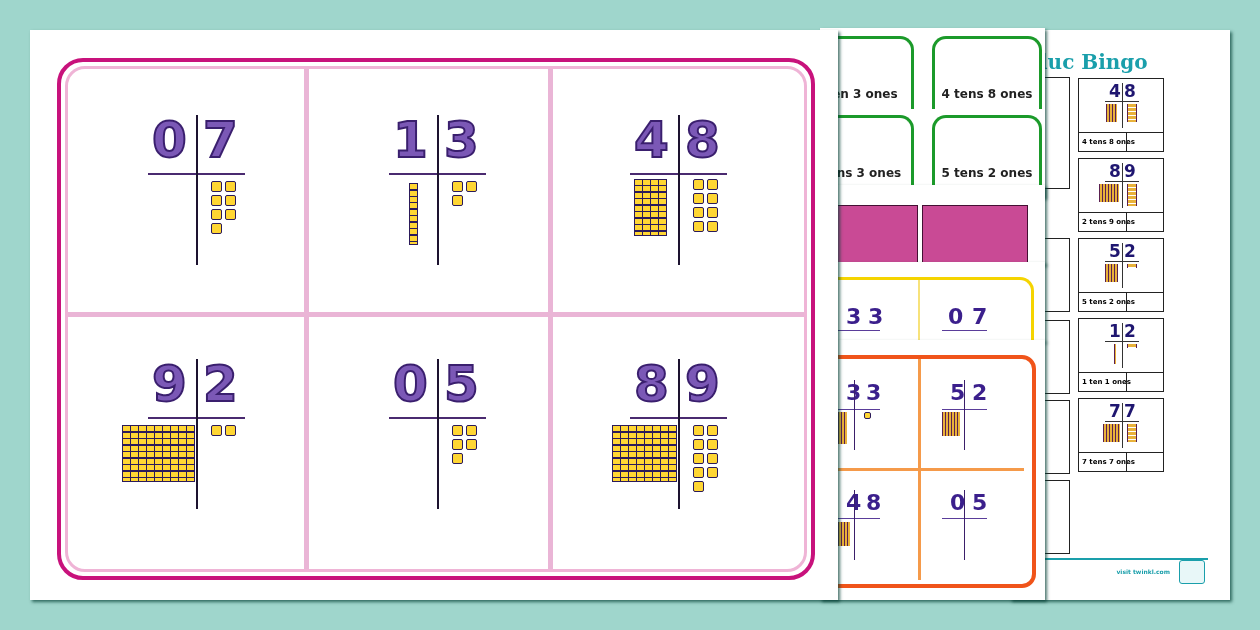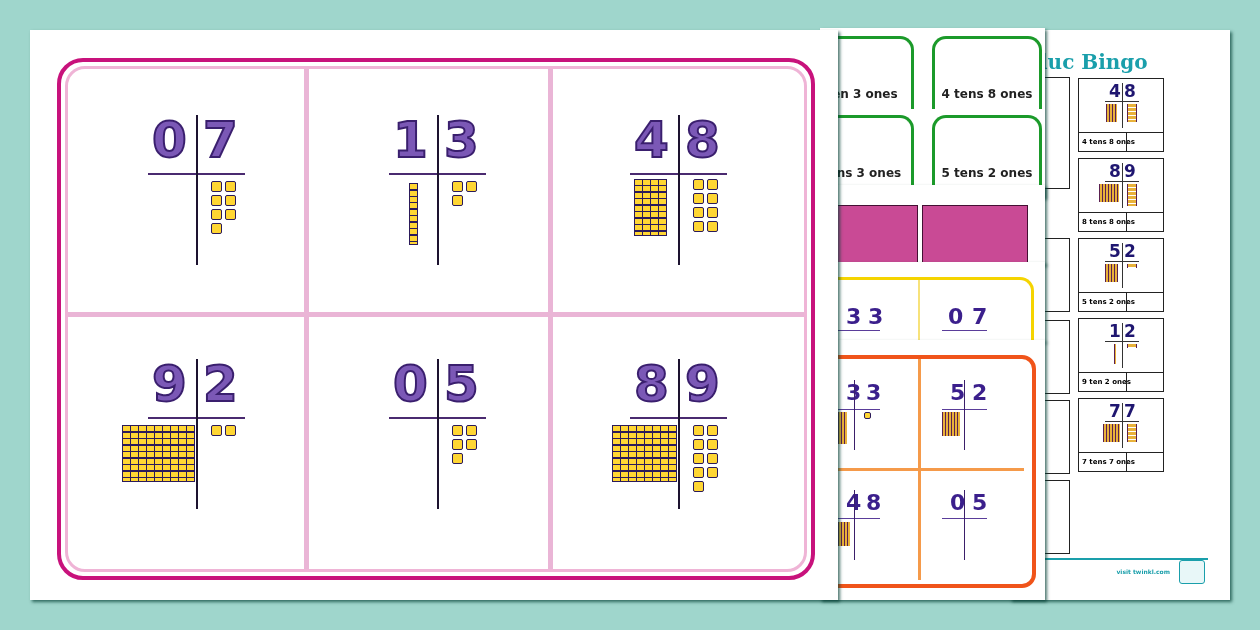--- a/index.html
+++ b/index.html
@@ -65,39 +65,39 @@
     <div class="bones" style="left:48px;top:25px;height:18px;"></div>
     <div class="bfoot"><span>4 tens 8 ones</span><div class="box"></div></div>
   </div>
   <div class="bcard" style="left:68px;top:128px;width:84px;height:72px;">
     <div class="bdig" style="left:30px;">8</div>
     <div class="bdig" style="left:45px;">9</div>
     <div class="bline-v" style="left:43px;top:4px;height:45px;"></div>
     <div class="bline-h" style="left:26px;top:22px;width:34px;"></div>
     <div class="bdens" style="left:20px;top:25px;width:20px;height:18px;"></div>
     <div class="bones" style="left:48px;top:25px;height:22px;"></div>
-    <div class="bfoot"><span>8 tens 8 ones</span><div class="box"></div></div>
+    <div class="bfoot"><span>2 tens 9 ones</span><div class="box"></div></div>
   </div>
   <div class="bcard" style="left:68px;top:208px;width:84px;height:72px;">
     <div class="bdig" style="left:30px;">5</div>
     <div class="bdig" style="left:45px;">2</div>
     <div class="bline-v" style="left:43px;top:4px;height:45px;"></div>
     <div class="bline-h" style="left:26px;top:22px;width:34px;"></div>
     <div class="bdens" style="left:26px;top:25px;width:13px;height:18px;"></div>
     <div class="bones" style="left:48px;top:25px;height:4px;"></div>
     <div class="bfoot"><span>5 tens 2 ones</span><div class="box"></div></div>
   </div>
   <div class="bcard" style="left:68px;top:288px;width:84px;height:72px;">
     <div class="bdig" style="left:30px;">1</div>
     <div class="bdig" style="left:45px;">2</div>
     <div class="bline-v" style="left:43px;top:4px;height:45px;"></div>
     <div class="bline-h" style="left:26px;top:22px;width:34px;"></div>
     <div class="bdens" style="left:35px;top:25px;width:2px;height:20px;"></div>
     <div class="bones" style="left:48px;top:25px;height:4px;"></div>
-    <div class="bfoot"><span>9 ten 2 ones</span><div class="box"></div></div>
+    <div class="bfoot"><span>1 ten 1 ones</span><div class="box"></div></div>
   </div>
   <div class="bcard" style="left:68px;top:368px;width:84px;height:72px;">
     <div class="bdig" style="left:30px;">7</div>
     <div class="bdig" style="left:45px;">7</div>
     <div class="bline-v" style="left:43px;top:4px;height:45px;"></div>
     <div class="bline-h" style="left:26px;top:22px;width:34px;"></div>
     <div class="bdens" style="left:24px;top:25px;width:17px;height:18px;"></div>
     <div class="bones" style="left:48px;top:25px;height:18px;"></div>
     <div class="bfoot"><span>7 tens 7 ones</span><div class="box"></div></div>
   </div>

